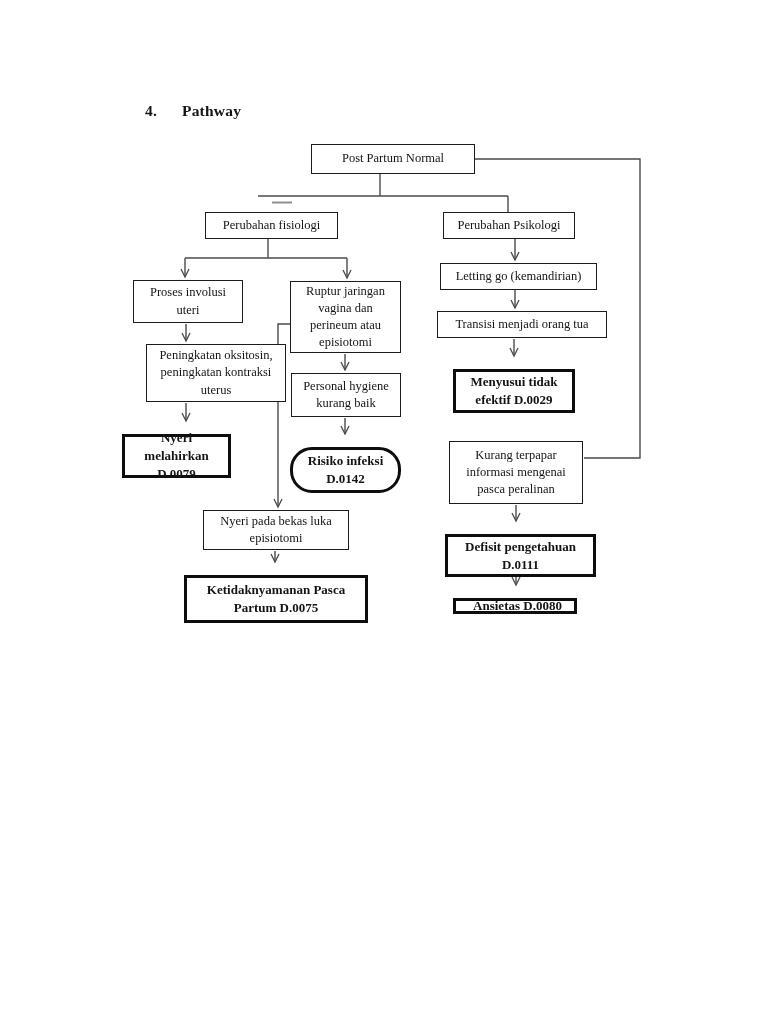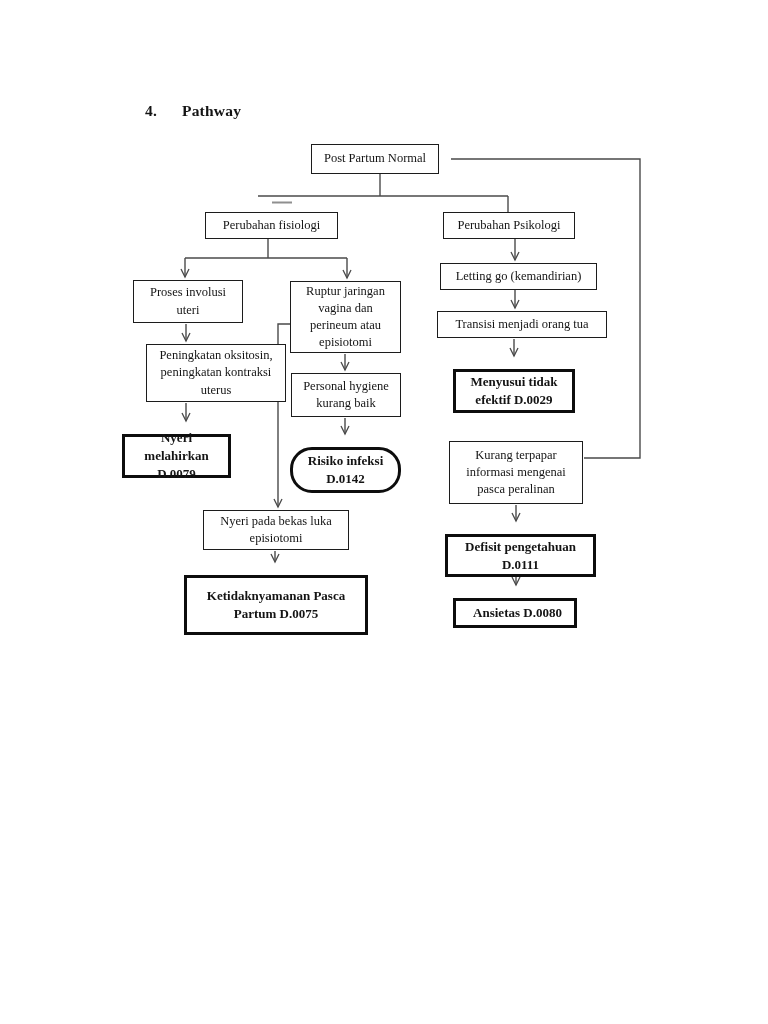--- a/index.html
+++ b/index.html
@@ -52,21 +52,21 @@
       <polyline points="290,324 278,324 278,507" marker-end="url(#arrowhead)"></polyline>
       <line x1="275" y1="551" x2="275" y2="562" marker-end="url(#arrowhead)"></line>
       <line x1="515" y1="239" x2="515" y2="260" marker-end="url(#arrowhead)"></line>
       <line x1="515" y1="290" x2="515" y2="308" marker-end="url(#arrowhead)"></line>
       <line x1="514" y1="339" x2="514" y2="356" marker-end="url(#arrowhead)"></line>
       <line x1="516" y1="505" x2="516" y2="521" marker-end="url(#arrowhead)"></line>
       <line x1="516" y1="568" x2="516" y2="585" marker-end="url(#arrowhead)"></line>
     </g>
   </svg>
 
-  <div class="node" style="left:311px; top:144px; width:128px; height:30px;text-align:right;">Post Partum Normal</div>
+  <div class="node" style="left:311px; top:144px; width:164px; height:30px;text-align:right;">Post Partum Normal</div>
 
   <div class="node" style="left:205px; top:212px; width:133px; height:27px;">Perubahan fisiologi</div>
 
   <div class="node" style="left:443px; top:212px; width:132px; height:27px;">Perubahan Psikologi</div>
 
   <div class="node" style="left:133px; top:280px; width:110px; height:43px;">Proses involusi
 uteri</div>
 
   <div class="node" style="left:118px; top:344px; width:140px; height:58px;margin-left:28px;">Peningkatan oksitosin,
 peningkatan kontraksi
@@ -82,32 +82,32 @@
 
   <div class="node" style="left:291px; top:373px; width:110px; height:44px;">Personal hygiene
 kurang baik</div>
 
   <div class="node em" style="left:290px; top:437px; width:111px; height:46px;border-radius:22px;">Risiko infeksi
 D.0142</div>
 
   <div class="node" style="left:203px; top:510px; width:146px; height:40px;">Nyeri pada bekas luka
 episiotomi</div>
 
-  <div class="node em" style="left:184px; top:565px; width:184px; height:60px;">Ketidaknyamanan Pasca
+  <div class="node em" style="left:184px; top:565px; width:184px; height:48px;">Ketidaknyamanan Pasca
 Partum D.0075</div>
 
   <div class="node" style="left:440px; top:263px; width:157px; height:27px;">Letting go (kemandirian)</div>
 
   <div class="node" style="left:437px; top:311px; width:170px; height:27px;">Transisi menjadi orang tua</div>
 
   <div class="node em" style="left:453px; top:359px; width:122px; height:44px;">Menyusui tidak
 efektif  D.0029</div>
 
   <div class="node" style="left:449px; top:441px; width:134px; height:63px;">Kurang terpapar
 informasi mengenai
 pasca peralinan</div>
 
   <div class="node em" style="left:445px; top:524px; width:151px; height:43px;">Defisit pengetahuan
 D.0111</div>
 
-  <div class="node em" style="left:453px; top:588px; width:124px; height:30px;padding-left:8px;">Ansietas  D.0080</div>
+  <div class="node em" style="left:453px; top:588px; width:124px; height:16px;padding-left:8px;">Ansietas  D.0080</div>
 
 </div>
 
 </body></html>

